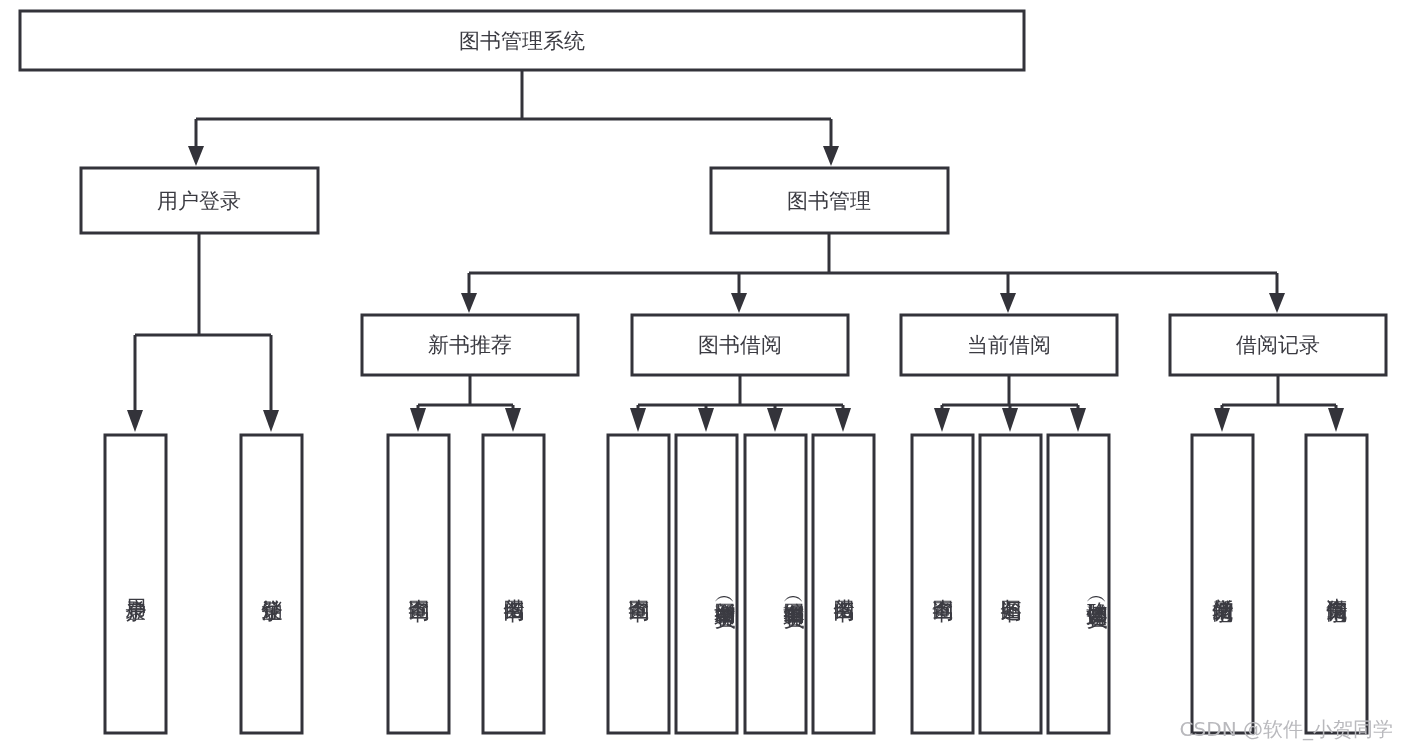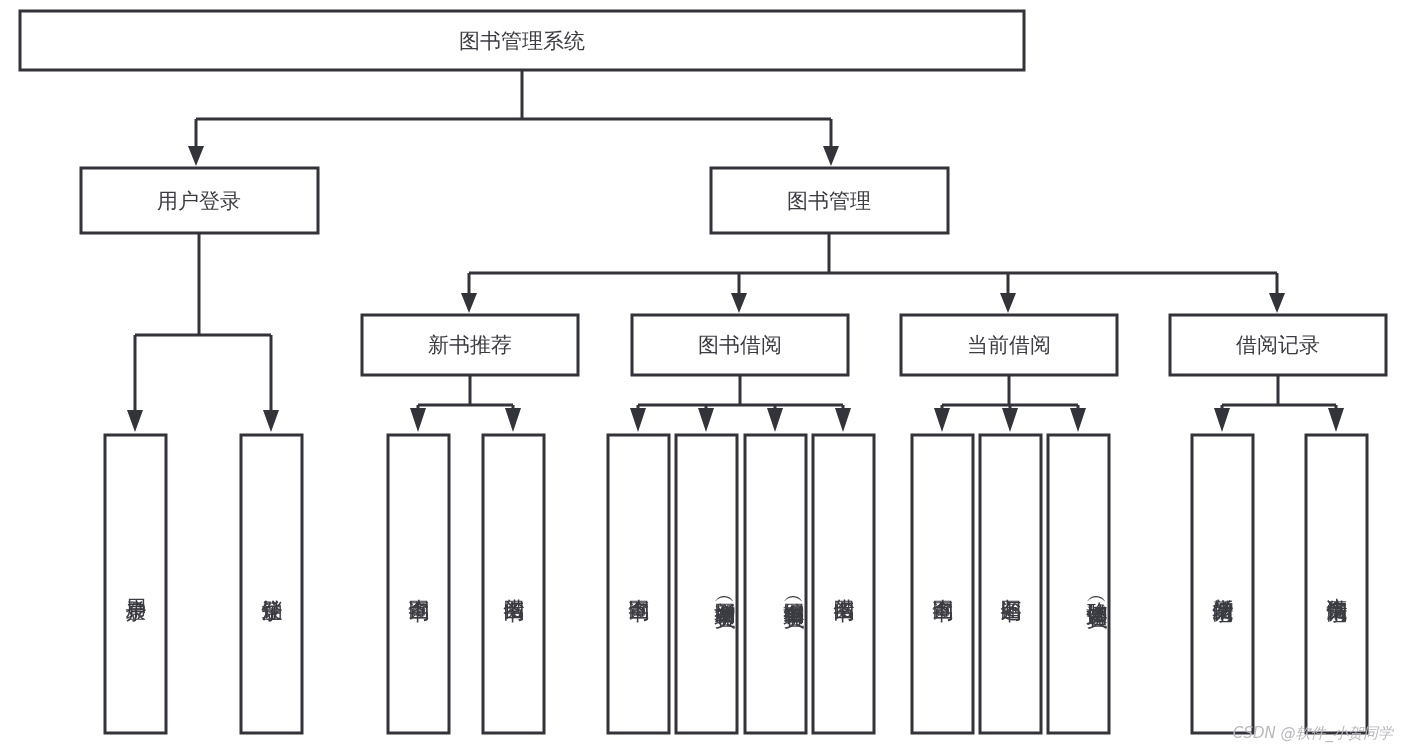--- a/index.html
+++ b/index.html
@@ -62,25 +62,24 @@
     color: #3b3b42;
     letter-spacing: 1px;
     white-space: nowrap;
     pointer-events: none;
   }
   .watermark {
     position: absolute;
     right: 12px;
     bottom: 4px;
     font-family: "DejaVu Sans", "Liberation Sans", sans-serif;
-    font-size: 15px;
+    font-size: 20px;
     color: #b9b9bd;
     white-space: nowrap;
     user-select: none;
-    font-style: italic;
   }
 </style>
 </head>
 <body>
 
 <div id="diagram-root">
 
   <svg id="flow-svg" viewBox="0 0 1405 747">
 
     <g>

